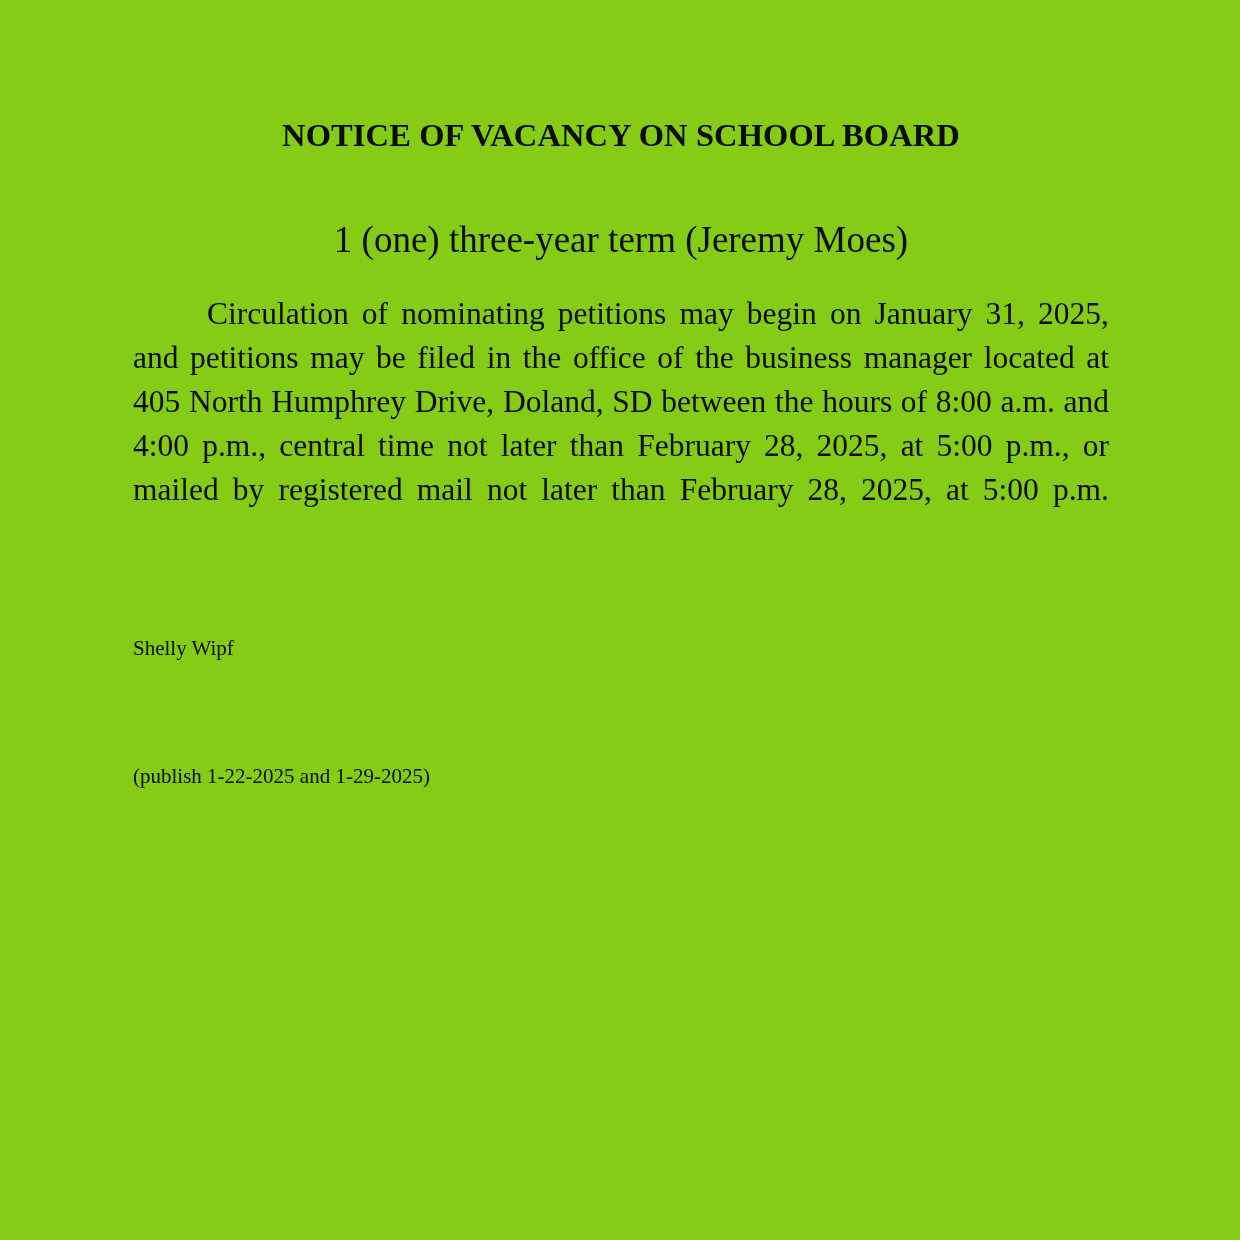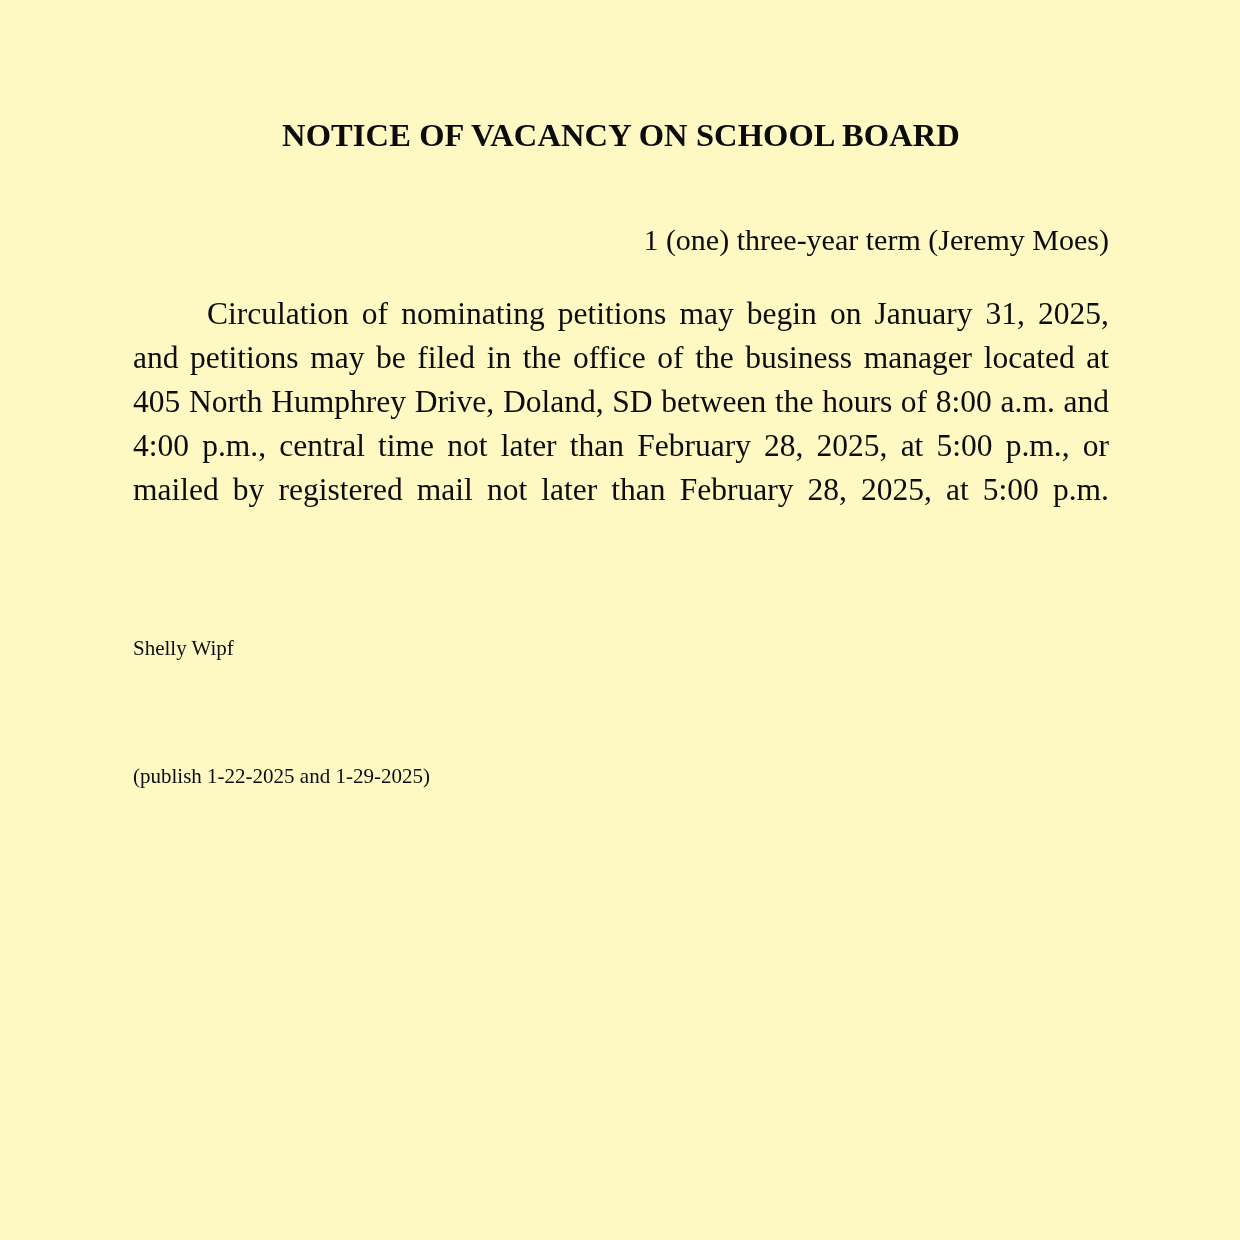--- a/index.html
+++ b/index.html
@@ -13,21 +13,21 @@
     overflow: hidden;
     font-family: "Liberation Serif", "DejaVu Serif", serif;
     color: #0c0c0c;
     -webkit-font-smoothing: antialiased;
   }
 
   .page {
     position: relative;
     width: 1240px;
     height: 1240px;
-    background: #fef9c3;
+    background: #84cc16;
     box-sizing: border-box;
   }
 
   .doc-body {
     position: absolute;
     left: 133px;
     top: 0;
     width: 976px;
   }
 
@@ -63,24 +63,23 @@
   .gap-after-terms { height: 30px; }
   .gap-after-circ  { height: 70px; }
   .gap-after-sig   { height: 42px; }
   .gap-after-cost  { height: 42px; }
 
   
   .terms {
     text-align: center;
   }
   .term-line {
-    font-size: 30px;
+    font-size: 37px;
     line-height: 44px;
     white-space: nowrap;
-    text-align: right;
   }
 
   
   .plain-line {
     font-size: 21px;
     line-height: 44px;
     text-align: left;
     white-space: nowrap;
   }
   .indent-line {

